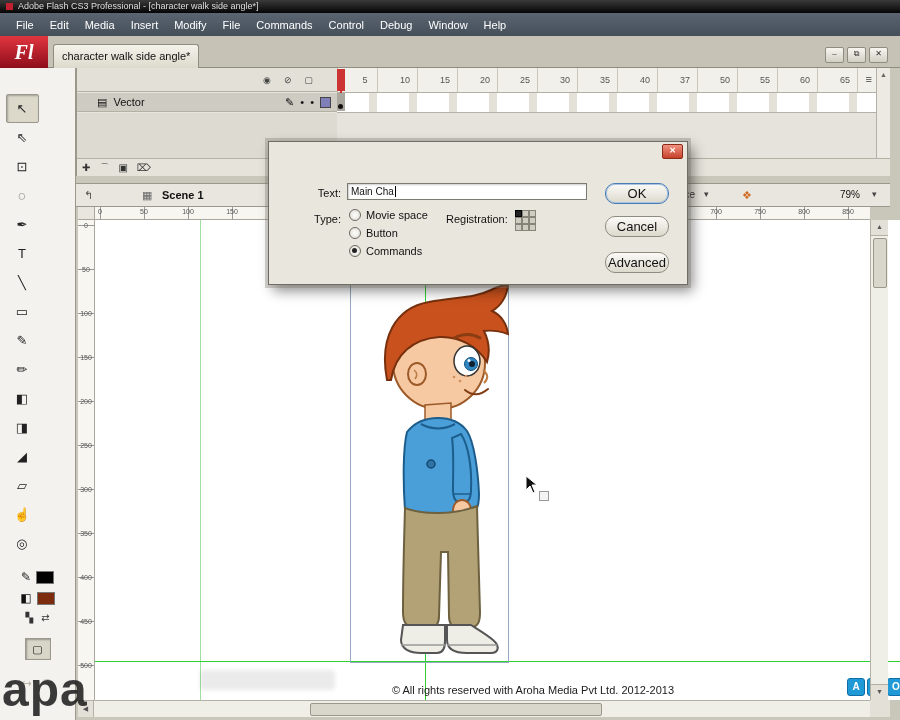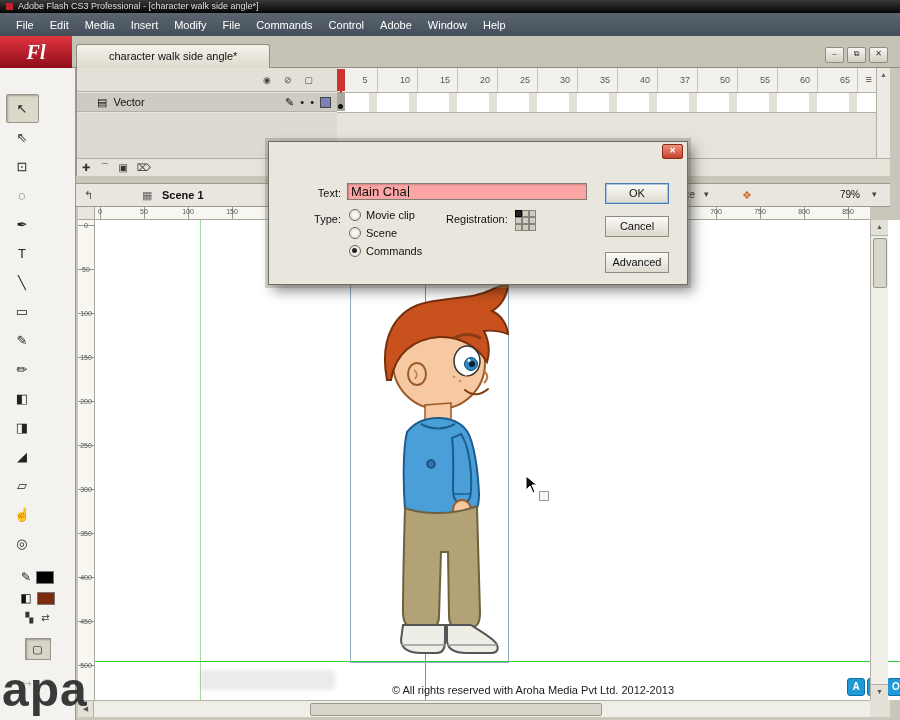--- a/index.html
+++ b/index.html
@@ -4,22 +4,22 @@
 <style>
   html,body{margin:0;padding:0}
   .app{position:relative;width:900px;height:720px;background:#c9c6ba;font-family:"Liberation Sans",sans-serif;overflow:hidden;color:#111}
 
   
   .titlebar{position:absolute;left:0;top:0;width:900px;height:13px;background:linear-gradient(#3a3a3a,#050505);color:#ddd;font-size:9px;line-height:13px;padding-left:6px;box-sizing:border-box;display:flex;align-items:center;gap:5px}
   .titlebar .appicon{width:7px;height:7px;background:#c02030;display:inline-block}
   .menubar{position:absolute;left:0;top:13px;width:900px;height:23px;background:linear-gradient(#5b6571,#454f5a);color:#fff;font-size:11px;display:flex;align-items:center;padding-left:8px;box-sizing:border-box}
   .menu-item{padding:3px 8px;white-space:nowrap}
   .tabrow{position:absolute;left:0;top:36px;width:900px;height:32px;background:#c6c3b6;border-bottom:1px solid #8f8d81;box-sizing:border-box}
-  .fl-badge{position:absolute;left:0;top:36px;width:72px;height:32px;background:linear-gradient(#e13540,#8e0d1a);color:#fff;font-size:20px;font-weight:bold;font-style:italic;display:flex;align-items:center;justify-content:center;font-family:"Liberation Serif",serif}
-  .doc-tab{position:absolute;left:76px;top:44px;height:23px;background:linear-gradient(#f4f2ea,#ddDacd);border:1px solid #8f8d81;border-bottom:none;border-radius:3px 3px 0 0;padding:0 32px;line-height:23px;font-size:11px}
+  .fl-badge{position:absolute;left:0;top:36px;width:48px;height:32px;background:linear-gradient(#e13540,#8e0d1a);color:#fff;font-size:20px;font-weight:bold;font-style:italic;display:flex;align-items:center;justify-content:center;font-family:"Liberation Serif",serif}
+  .doc-tab{position:absolute;left:53px;top:44px;height:23px;background:linear-gradient(#f4f2ea,#ddDacd);border:1px solid #8f8d81;border-bottom:none;border-radius:3px 3px 0 0;padding:0 8px;line-height:23px;font-size:11px}
   .win-controls{position:absolute;right:12px;top:47px;display:flex;gap:3px}
   .win-btn{width:17px;height:14px;background:linear-gradient(#f6f5f0,#d3d0c4);border:1px solid #8f8d81;border-radius:2px;font-size:8px;line-height:12px;text-align:center;color:#333}
 
   
   .timeline{position:absolute;left:76px;top:68px;width:814px;height:108px;background:#e7e5dd;border-left:1px solid #9a988c;box-sizing:border-box}
   .tl-header-left{position:absolute;left:0;top:0;width:260px;height:24px;background:#e2e0d7;border-bottom:1px solid #b3b1a5;display:flex;align-items:center;justify-content:flex-end;gap:13px;padding-right:24px;box-sizing:border-box;font-size:9px;color:#444}
   .tl-ruler{position:absolute;left:260px;top:0;right:14px;height:24px;background:#f1f0ea;border-bottom:1px solid #b3b1a5;background-image:repeating-linear-gradient(90deg,#c9c7bc 0 1px,transparent 1px 40px);overflow:hidden}
   .tl-frame-numbers{display:flex;padding-left:8px;padding-top:7px;font-size:9px;color:#555}
   .tl-frame-numbers span{width:40px;flex:none;text-align:center}
   .playhead{position:absolute;left:260px;top:1px;width:8px;height:22px;background:#cc3333}
@@ -99,23 +99,23 @@
   .corner-br{position:absolute;left:870px;top:700px;width:20px;height:17px;background:#e3e1d7}
 
   
   .dialog{position:absolute;left:268px;top:141px;width:418px;height:142px;background:#e9e6de;border:1px solid #6f6d63;box-shadow:0 0 0 3px rgba(125,122,112,.35),5px 6px 12px rgba(0,0,0,.45);z-index:40}
   .dialog-titlebar{position:absolute;left:0;top:0;right:0;height:18px;background:linear-gradient(#f8f6ef,#d8d5c9);border-bottom:1px solid #b1aea2;font-size:11px;line-height:18px;padding-left:8px;box-sizing:border-box}
   .dialog-close{position:absolute;right:4px;top:2px;width:19px;height:13px;background:linear-gradient(#f0907f,#c6422c);border:1px solid #8c2a18;border-radius:2px;color:#fff;font-size:8px;line-height:12px;text-align:center;font-weight:bold}
   .dlg-label{position:absolute;font-size:11px;text-align:right}
   .lbl-name{left:12px;top:45px;width:60px}
   .lbl-type{left:12px;top:71px;width:60px}
   .lbl-reg{left:177px;top:71px;width:66px;text-align:left}
-  .dlg-input{position:absolute;left:78px;top:41px;width:240px;height:17px;background:#fca5a5;border:1px solid #7c7c72;box-shadow:inset 1px 1px 2px rgba(0,0,0,.2);box-sizing:border-box;font-size:13px;display:flex;align-items:center;padding-left:3px}
+  .dlg-input{position:absolute;left:78px;top:41px;width:240px;height:17px;background:#ffffff;border:1px solid #7c7c72;box-shadow:inset 1px 1px 2px rgba(0,0,0,.2);box-sizing:border-box;font-size:10px;display:flex;align-items:center;padding-left:3px}
   .caret{display:inline-block;width:1px;height:11px;background:#000;margin-left:1px}
-  .dlg-btn{position:absolute;left:336px;width:64px;height:21px;background:linear-gradient(#fbfaf7,#dcd9cd);border:1px solid #8e8c80;border-radius:0;font-size:11px;text-align:center;line-height:19px;box-sizing:border-box}
+  .dlg-btn{position:absolute;left:336px;width:64px;height:21px;background:linear-gradient(#fbfaf7,#dcd9cd);border:1px solid #8e8c80;border-radius:10px;font-size:13px;text-align:center;line-height:19px;box-sizing:border-box}
   .btn-ok{top:41px;border-color:#4a7cb3;box-shadow:inset 0 0 0 1px #a8c4e0}
   .btn-cancel{top:74px}
   .btn-advanced{top:110px}
   .radio-row{position:absolute;left:80px;display:flex;align-items:center;gap:5px;font-size:11px}
   .rr1{top:67px}.rr2{top:85px}.rr3{top:103px}
   .radio{width:10px;height:10px;border-radius:50%;border:1px solid #6c6a60;background:radial-gradient(#fff,#dcd9cf);position:relative;flex:none}
   .radio.sel::after{content:"";position:absolute;left:2px;top:2px;width:5px;height:5px;border-radius:50%;background:#222}
   .reg-grid{position:absolute;left:246px;top:68px;display:grid;grid-template-columns:repeat(3,7px);grid-auto-rows:7px}
   .reg-cell{width:5px;height:5px;border:1px solid #868478;background:#cfccc1}
   .reg-cell.sel{background:#222;border-color:#000}
@@ -136,21 +136,21 @@
   <div class="menubar">
 
   <span class="menu-item">File</span>
       <span class="menu-item">Edit</span>
       <span class="menu-item">Media</span>
       <span class="menu-item">Insert</span>
       <span class="menu-item">Modify</span>
       <span class="menu-item">File</span>
       <span class="menu-item">Commands</span>
       <span class="menu-item">Control</span>
-      <span class="menu-item">Adobe</span>
+      <span class="menu-item">Debug</span>
       <span class="menu-item">Window</span>
       <span class="menu-item">Help</span>
     </div>
 
   <div class="tabrow"></div>
   <div class="fl-badge">Fl</div>
   <div class="doc-tab">character walk side angle*</div>
   <div class="win-controls">
 
   <span class="win-btn">–</span>
@@ -390,25 +390,25 @@
     <div class="dlg-label lbl-name">Text:</div>
     <div class="dlg-input">
       <span>Main Cha</span>
       <span class="caret"></span>
     </div>
     <div class="dlg-btn btn-ok">OK</div>
 
     <div class="dlg-label lbl-type">Type:</div>
     <div class="radio-row rr1">
       <span class="radio"></span>
-      <span>Movie clip</span>
+      <span>Movie space</span>
     </div>
     <div class="radio-row rr2">
       <span class="radio"></span>
-      <span>Scene</span>
+      <span>Button</span>
     </div>
     <div class="radio-row rr3">
       <span class="radio sel"></span>
       <span>Commands</span>
     </div>
 
     <div class="dlg-label lbl-reg">Registration:</div>
     <div class="reg-grid">
       <span class="reg-cell sel"></span>
       <span class="reg-cell"></span>

